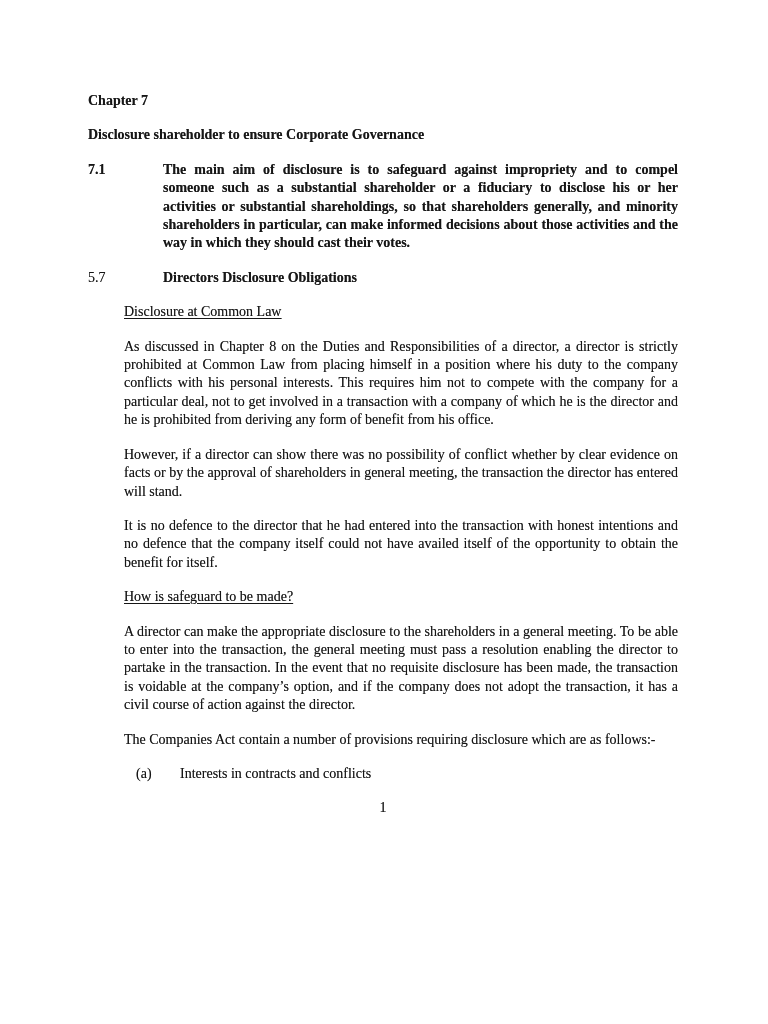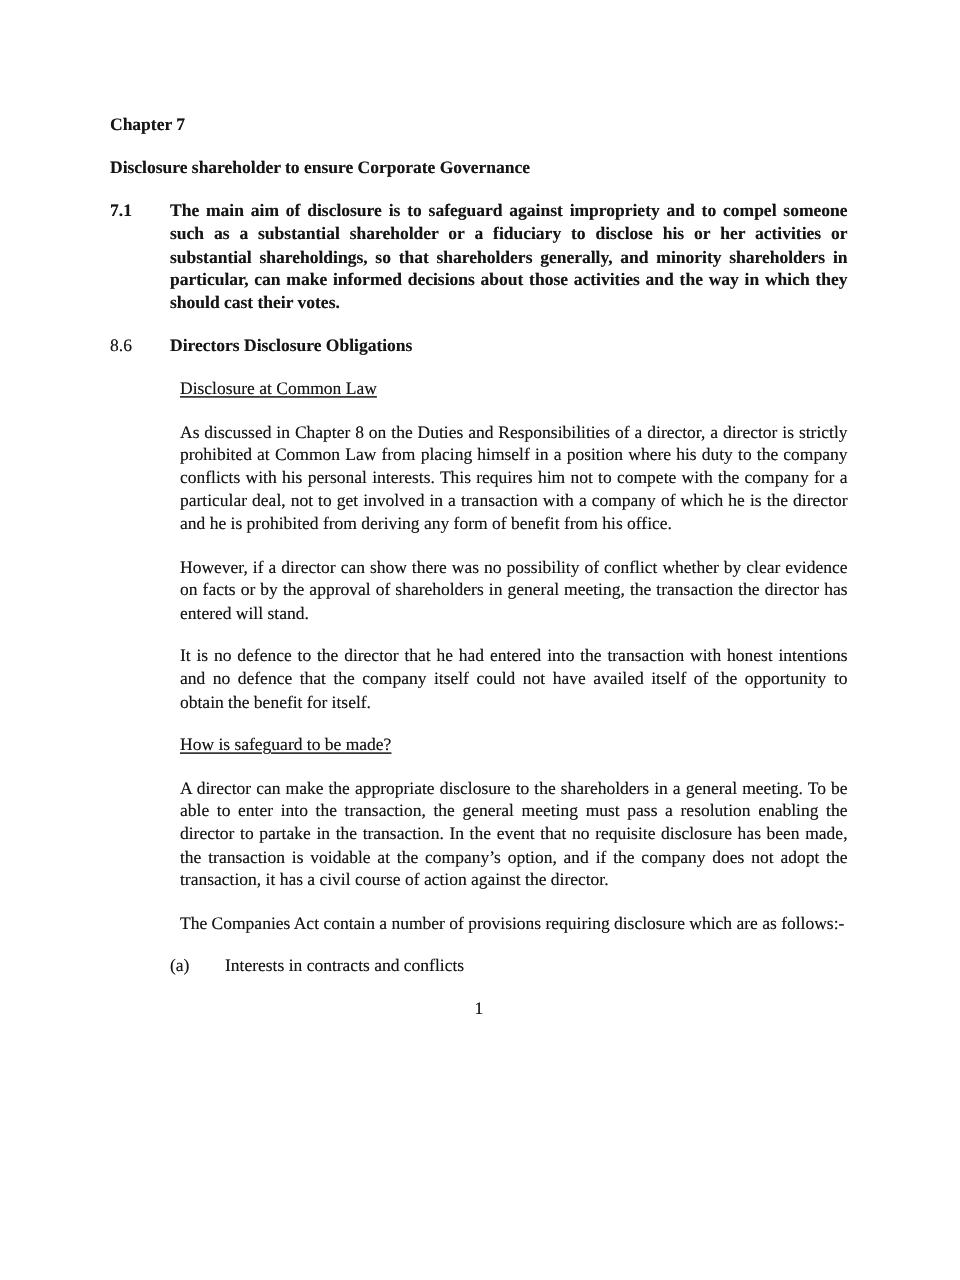--- a/index.html
+++ b/index.html
@@ -13,44 +13,44 @@
     width: 768px; height: 852px;
     padding: 92px 90px 0 88px;
     font-size: 14px;
     line-height: 18.4px;
     text-shadow: 0 0 0.5px rgba(20,20,20,0.55); 
   }
   .block { margin: 0 0 16px 0; }
   .bold { font-weight: bold; }
   .ul { text-decoration: underline; text-underline-offset: 2px; }
   .justify { text-align: justify; }
-  .hang { display: flex; }
+  .hang { display: flex; gap: 27px; }
   .hang .num { flex: 0 0 48px; width: 48px; }
   .hang .btext { flex: 1 1 auto; min-width: 0; }
-  .indent { margin-left: 56px; }
+  .indent { margin-left: 36px; }
   .item { margin-left: 48px; display: flex; }
   .item .marker { flex: 0 0 44px; width: 44px; }
   .pagenum { text-align: center; margin-top: 12px; }
 </style>
 </head>
 <body>
 
 <div class="page">
 
   <div class="block bold">Chapter 7</div>
 
   <div class="block bold">Disclosure shareholder to ensure Corporate Governance</div>
 
   <div class="block hang">
     <div class="num bold">7.1</div>
     <div class="btext bold justify">The main aim of disclosure is to safeguard against impropriety and to compel someone such as a substantial shareholder or a fiduciary to disclose his or her activities or substantial shareholdings, so that shareholders generally, and minority shareholders in particular, can make informed decisions about those activities and the way in which they should cast their votes.</div>
   </div>
 
   <div class="block hang">
-    <div class="num">8.6</div>
+    <div class="num">5.7</div>
     <div class="btext bold">Directors Disclosure Obligations</div>
   </div>
 
   <div class="block indent ul">Disclosure at Common Law</div>
 
   <div class="block indent justify">As discussed in Chapter 8 on the Duties and Responsibilities of a director, a director is strictly prohibited at Common Law from placing himself in a position where his duty to the company conflicts with his personal interests. This requires him not to compete with the company for a particular deal, not to get involved in a transaction with a company of which he is the director and he is prohibited from deriving any form of benefit from his office.</div>
 
   <div class="block indent justify">However, if a director can show there was no possibility of conflict whether by clear evidence on facts or by the approval of shareholders in general meeting, the transaction the director has entered will stand.</div>
 
   <div class="block indent justify">It is no defence to the director that he had entered into the transaction with honest intentions and no defence that the company itself could not have availed itself of the opportunity to obtain the benefit for itself.</div>

